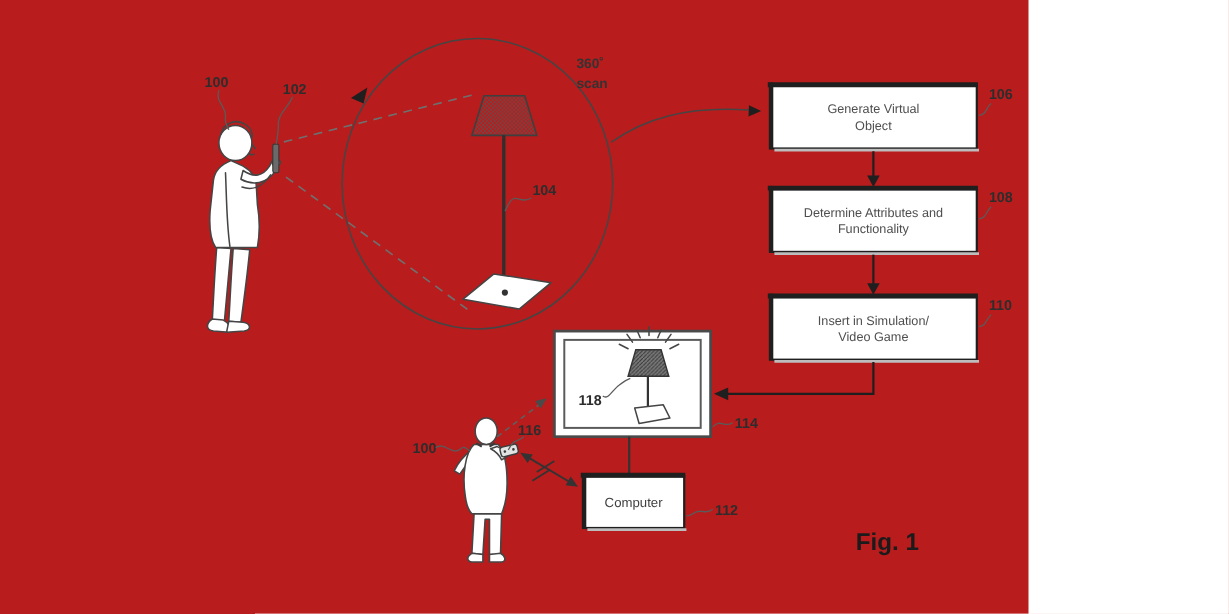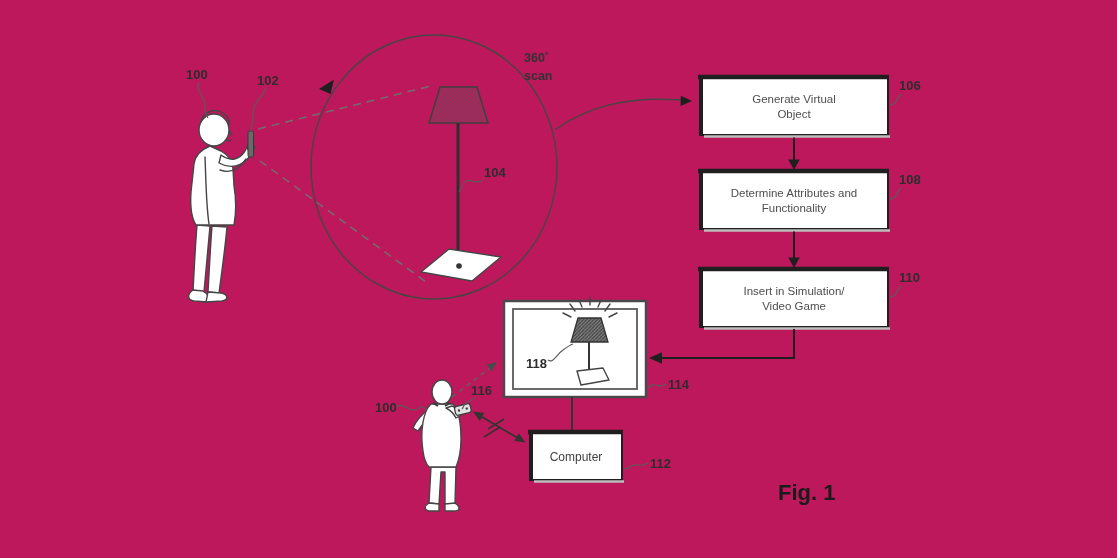--- a/index.html
+++ b/index.html
@@ -1,19 +1,19 @@
 <!DOCTYPE html>
 <html style="--ink: #454545; --box-border: #1f1f1f; --text-gray: #4e4e4e; --shadow: #bdbdbd;"><head>
 <meta charset="utf-8">
 <style>
   :root{
     --ink:#454545; --box-border:#1f1f1f; --text-gray:#4e4e4e; --shadow:#bdbdbd;
   }
   html,body{margin:0;padding:0;background:#ffffff;}
-  .stage{position:relative;width:1117px;height:558px;background:#be185d;overflow:hidden;}
+  .stage{position:relative;width:935px;height:558px;background:#b91c1c;overflow:hidden;}
   svg{display:block;}
   svg .ln{stroke:var(--ink);fill:none;stroke-width:1.4;stroke-linecap:round;}
   svg .shape{stroke:var(--ink);fill:#ffffff;stroke-width:1.4;stroke-linejoin:round;stroke-linecap:round;}
   svg .boxr{stroke:var(--box-border);fill:#ffffff;stroke-width:2;}
   svg .thick{stroke:var(--box-border);fill:none;}
   svg .arrow{fill:var(--box-border);stroke:none;}
   svg .arrowline{stroke:var(--box-border);fill:none;stroke-width:2;}
   svg .dash{stroke:#6f6f6f;fill:none;stroke-width:1.5;stroke-dasharray:8 6;}
   svg .dash2{stroke:#5f5f5f;fill:none;stroke-width:1.5;stroke-dasharray:5 4;}
   svg .leader{stroke:#5a5a5a;fill:none;stroke-width:1.2;}

